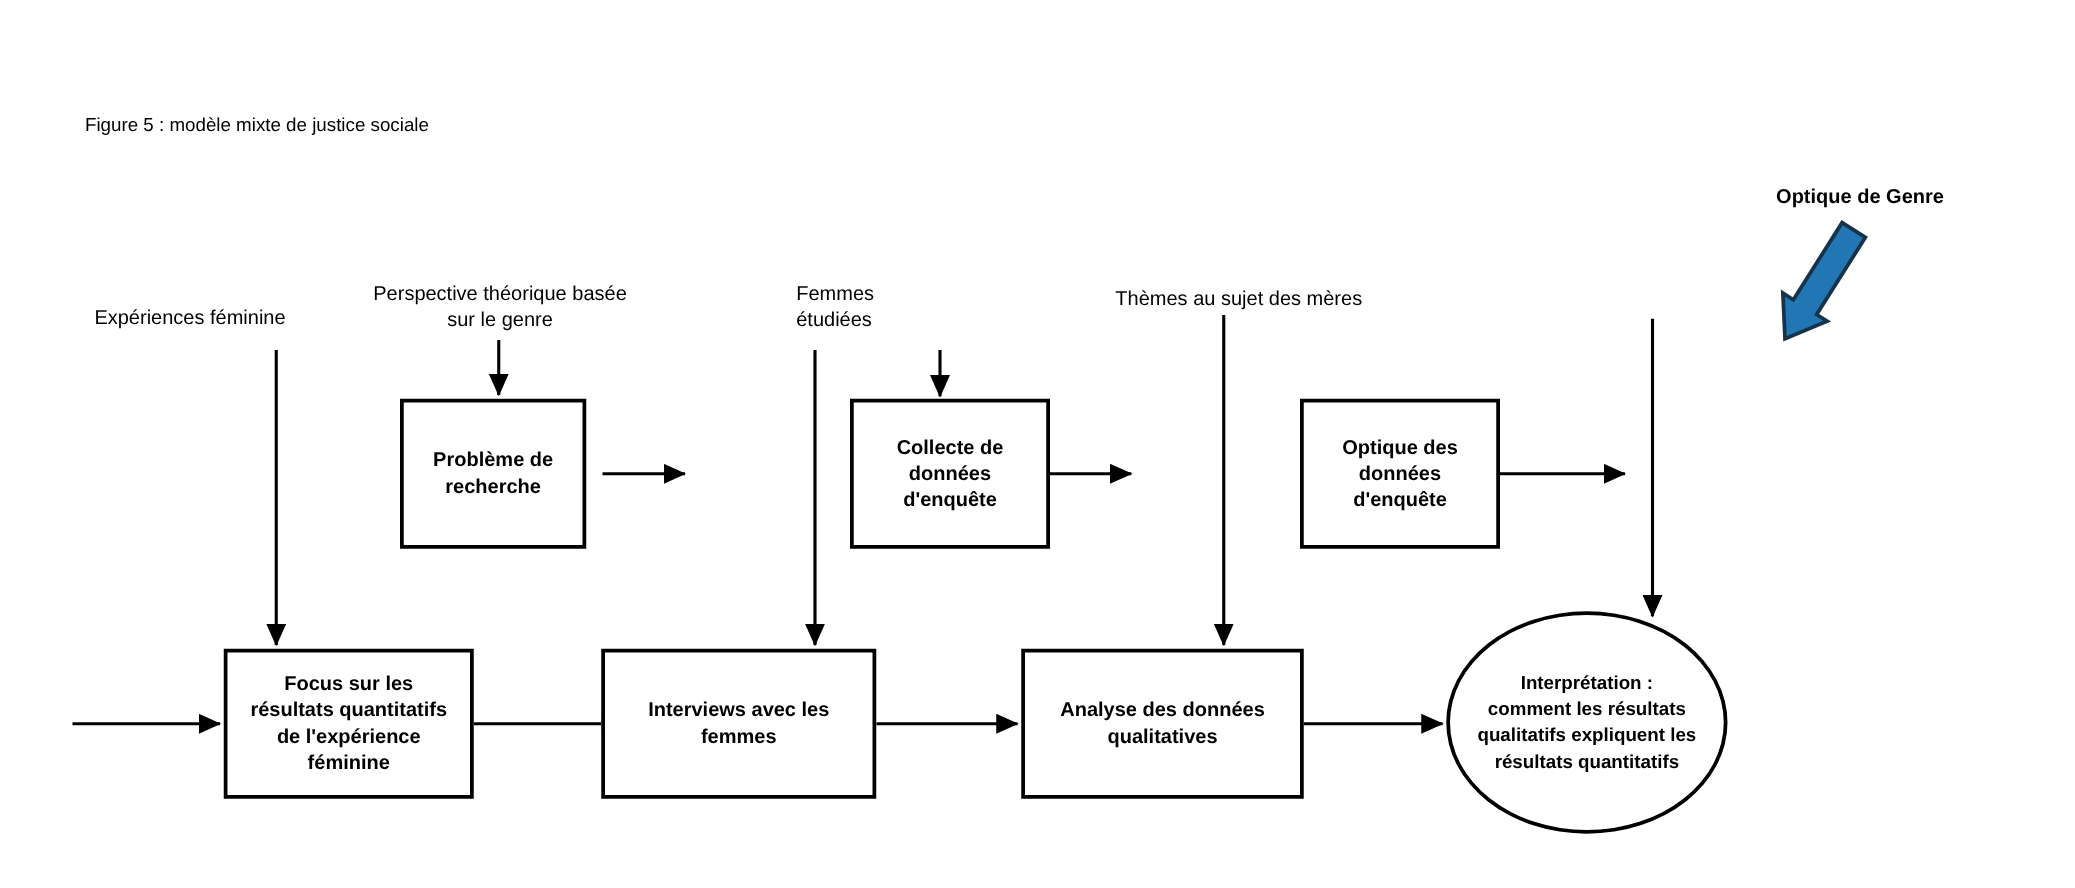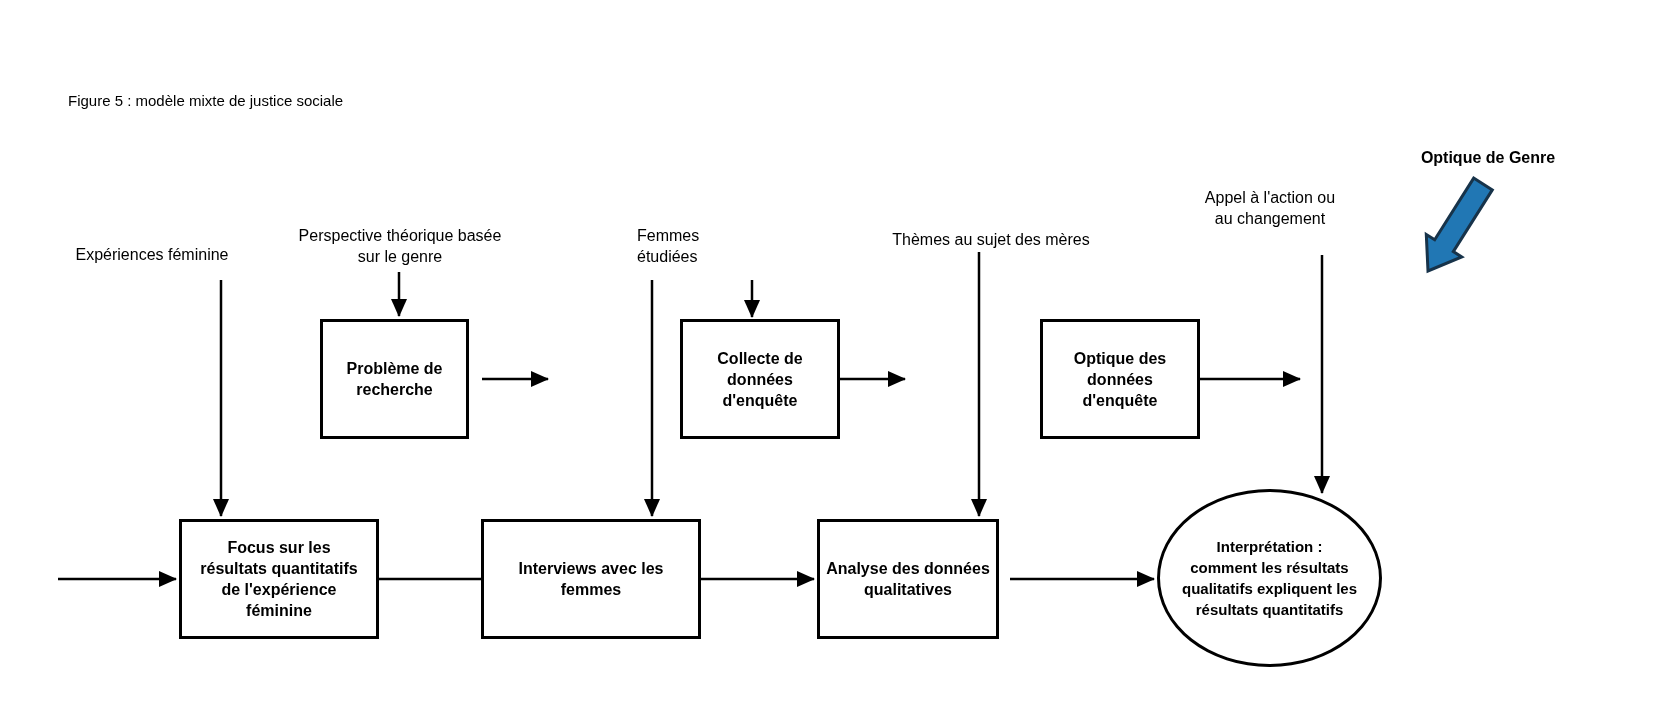--- a/index.html
+++ b/index.html
@@ -92,40 +92,38 @@
   </svg>
 
   <div class="fig-title">Figure 5 : modèle mixte de justice sociale</div>
 
   <div class="ann" style="left:152px; top:244px;">Expériences féminine</div>
   <div class="ann" style="left:400px; top:225px;">Perspective théorique basée
 sur le genre</div>
   <div class="ann left-align" style="left:637px; top:225px;">Femmes
 étudiées</div>
   <div class="ann" style="left:991px; top:229px;">Thèmes au sujet des mères</div>
-  <div class="ann" style="left:1270px; top:187px;">Appel à l'action ou
-au changement</div>
   <div class="ann bold" style="left:1488px; top:147px;text-align:right;">Optique de Genre</div>
 
   <div class="node" style="left:320px; top:319px; width:149px; height:120px;">Problème de
 recherche</div>
   <div class="node" style="left:680px; top:319px; width:160px; height:120px;">Collecte de
 données
 d'enquête</div>
   <div class="node" style="left:1040px; top:319px; width:160px; height:120px;">Optique des
 données
 d'enquête</div>
 
   <div class="node" style="left:179px; top:519px; width:200px; height:120px;">Focus sur les
 résultats quantitatifs
 de l'expérience
 féminine</div>
   <div class="node" style="left:481px; top:519px; width:220px; height:120px;">Interviews avec les
 femmes</div>
-  <div class="node" style="left:817px; top:519px; width:182px; height:120px;">Analyse des données
+  <div class="node" style="left:817px; top:519px; width:226px; height:120px;">Analyse des données
 qualitatives</div>
 
   <div class="node ellipse" style="left:1157px; top:489px; width:225px; height:178px;">Interprétation :
 comment les résultats
 qualitatifs expliquent les
 résultats quantitatifs</div>
 
 </div>
 
 </body></html>

